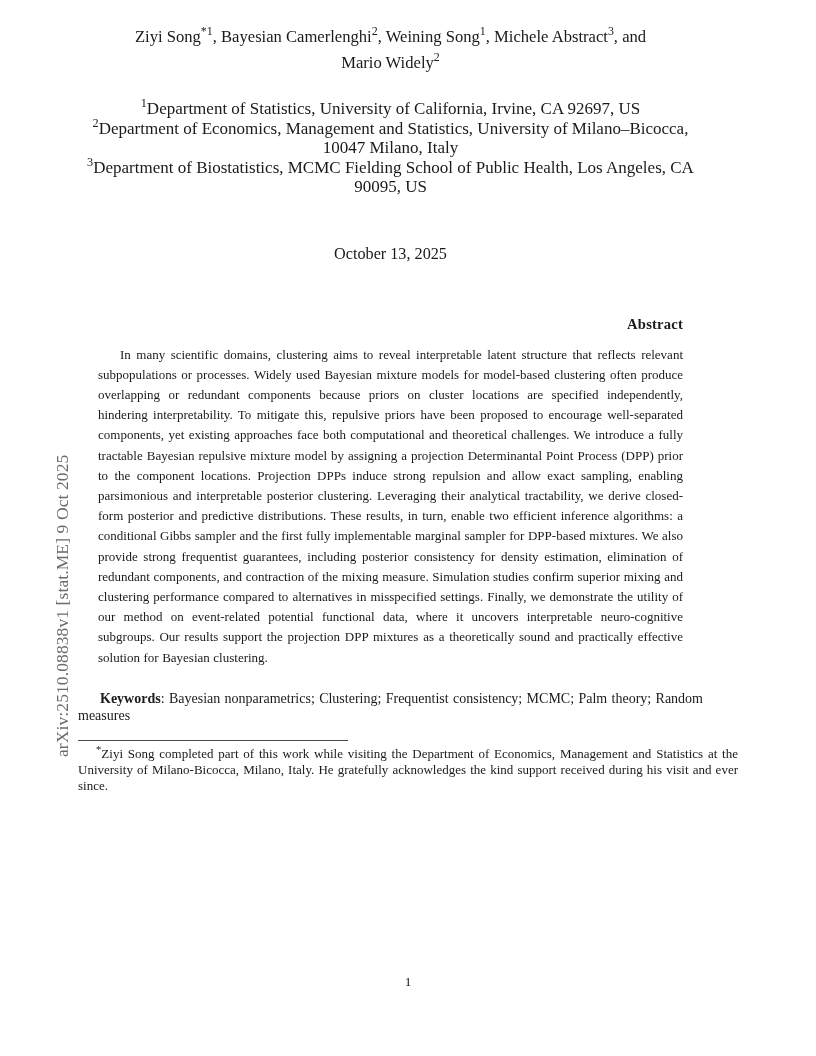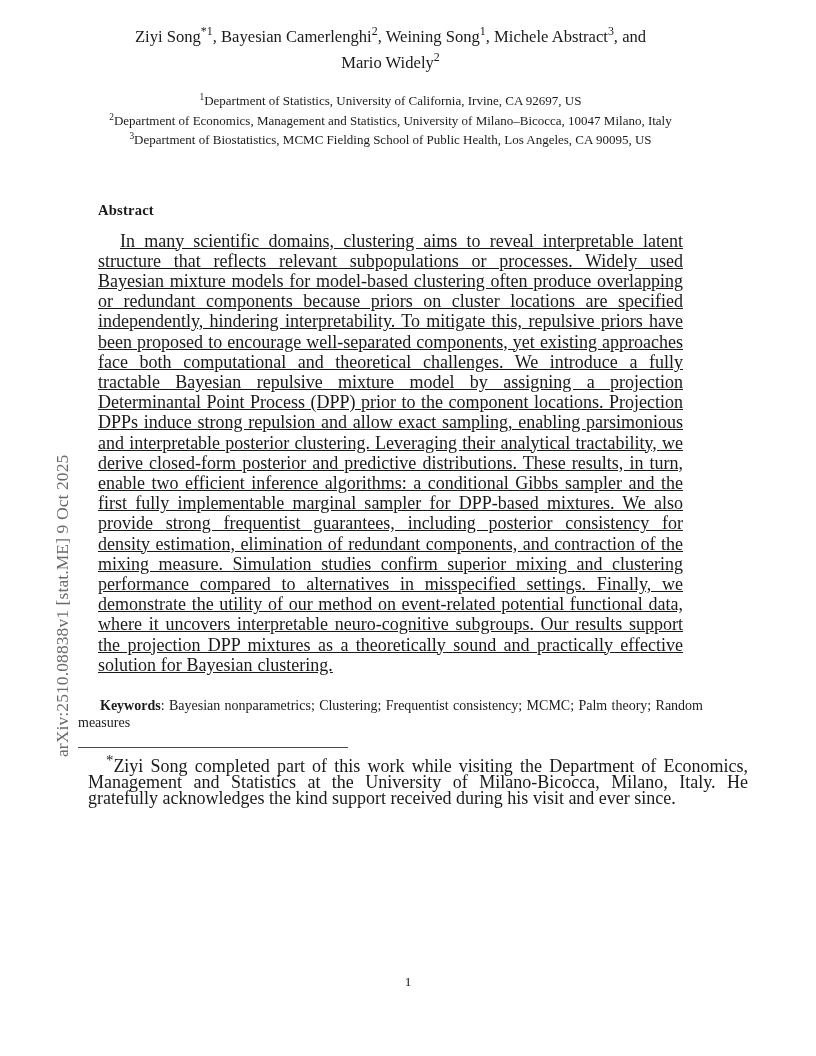--- a/index.html
+++ b/index.html
@@ -56,23 +56,23 @@
 
   .authors {
     margin: 0;
     padding-top: 24px;
     font-size: 16.6px;
     line-height: 26px;
     text-align: center;
   }
 
   .affiliations {
-    margin: 0;
+    margin: 8px;
     padding-top: 15px;
-    font-size: 13px;
+    font-size: 17px;
     line-height: 19.5px;
     text-align: center;
   }
 
   .pdate {
     margin: 0;
     padding-top: 40px;
     font-size: 16.2px;
     text-align: center;
   }
@@ -80,33 +80,32 @@
   
   .abstract-block {
     margin: 0 auto;
     width: 585px;
     padding-top: 52px;
   }
   .abstract-heading {
     margin: 0;
     font-size: 14.6px;
     font-weight: bold;
-    text-align: left;
+    text-align: right;
     letter-spacing: 0.2px;
   }
   .abstract-body {
     margin: 0;
     padding-top: 12px;
-    font-size: 18px;
+    font-size: 13px;
     line-height: 20.2px;
     text-align: justify;
     text-indent: 22px;
     hyphens: none;
     word-spacing: 0.3px;
-    text-decoration: underline;
   }
 
   
   .keywords {
     margin: 0;
     padding-top: 22px;
     width: 625px;
     font-size: 14px;
     line-height: 17px;
     text-align: justify;
@@ -118,23 +117,23 @@
   .footnote-wrap {
     padding-top: 16px;
   }
   .footnote-rule {
     width: 270px;
     height: 0;
     border-top: 0.9px solid #4a4a4a;
     margin: 0 0 5px 0;
   }
   .footnote-text {
-    margin: 10px;
+    margin: 0;
     width: 660px;
-    font-size: 18px;
+    font-size: 13px;
     line-height: 16.2px;
     text-align: justify;
     text-indent: 18px;
   }
   .footnote-text sup,
   .fnstar {
     font-size: 0.82em;
     vertical-align: super;
     line-height: 0;
   }
@@ -167,20 +166,21 @@
     <span>Ziyi Song</span><sup>*</sup><sup>1</sup><span>, Bayesian Camerlenghi</span><sup>2</sup><span>, Weining Song</span><sup>1</sup><span>, Michele Abstract</span><sup>3</sup><span>, and</span><br>
     <span>Mario Widely</span><sup>2</sup>
   </p>
 
   <p class="affiliations">
     <sup>1</sup><span>Department of Statistics, University of California, Irvine, CA 92697, US</span><br>
     <sup>2</sup><span>Department of Economics, Management and Statistics, University of Milano–Bicocca, 10047 Milano, Italy</span><br>
     <sup>3</sup><span>Department of Biostatistics, MCMC Fielding School of Public Health, Los Angeles, CA 90095, US</span>
   </p>
 
+  <p class="pdate">October 13, 2025</p>
 
   <div class="abstract-block">
     <h2 class="abstract-heading">Abstract</h2>
     <p class="abstract-body">In many scientific domains, clustering aims to reveal interpretable latent structure that reflects relevant subpopulations or processes. Widely used Bayesian mixture models for model-based clustering often produce overlapping or redundant components because priors on cluster locations are specified independently, hindering interpretability. To mitigate this, repulsive priors have been proposed to encourage well-separated components, yet existing approaches face both computational and theoretical challenges. We introduce a fully tractable Bayesian repulsive mixture model by assigning a projection Determinantal Point Process (DPP) prior to the component locations. Projection DPPs induce strong repulsion and allow exact sampling, enabling parsimonious and interpretable posterior clustering. Leveraging their analytical tractability, we derive closed-form posterior and predictive distributions. These results, in turn, enable two efficient inference algorithms: a conditional Gibbs sampler and the first fully implementable marginal sampler for DPP-based mixtures. We also provide strong frequentist guarantees, including posterior consistency for density estimation, elimination of redundant components, and contraction of the mixing measure. Simulation studies confirm superior mixing and clustering performance compared to alternatives in misspecified settings. Finally, we demonstrate the utility of our method on event-related potential functional data, where it uncovers interpretable neuro-cognitive subgroups. Our results support the projection DPP mixtures as a theoretically sound and practically effective solution for Bayesian clustering.</p>
   </div>
 
   <p class="keywords">
     <b>Keywords</b><span>: </span><span>Bayesian nonparametrics; Clustering; Frequentist consistency; MCMC; Palm theory; Random measures</span>
   </p>
 

